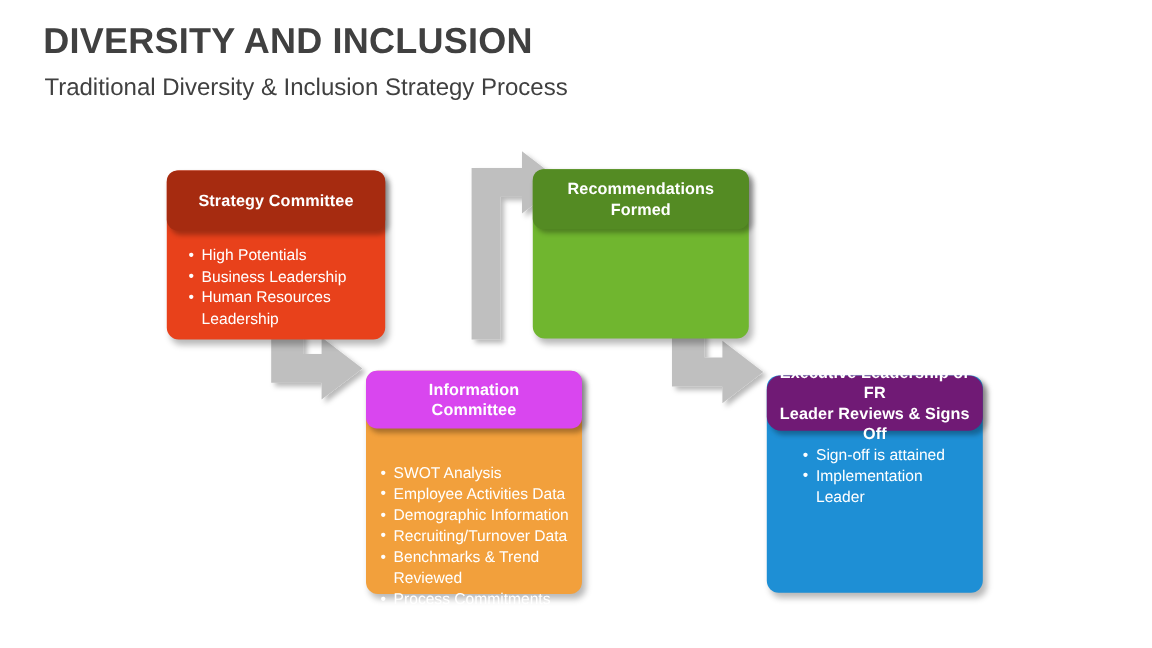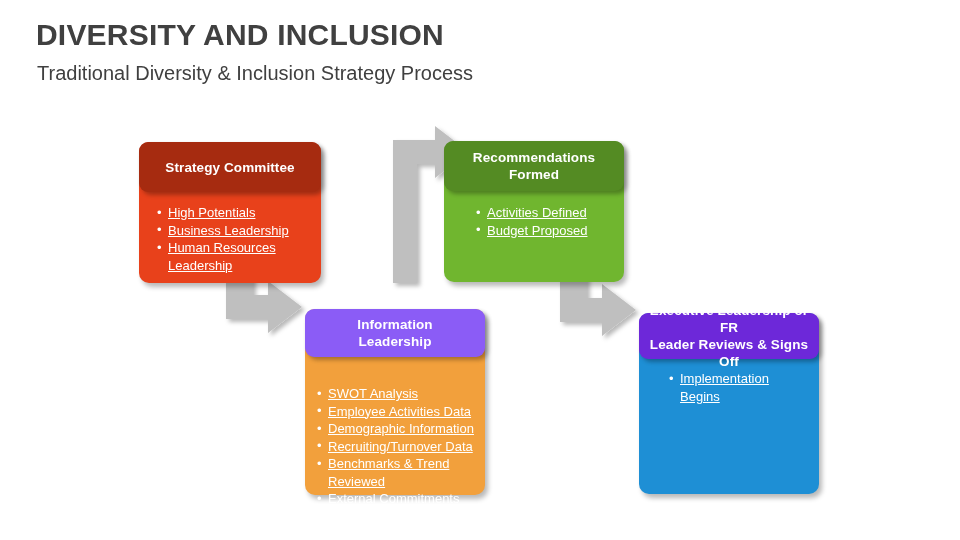--- a/index.html
+++ b/index.html
@@ -93,21 +93,20 @@
 
   .proc-list {
     position: absolute;
     left: 0;
     width: 100%;
     margin: 0;
     padding: 0;
     list-style: none;
     box-sizing: border-box;
     color: #ffffff;
-    text-decoration: underline;
   }
   .proc-list li {
     position: relative;
     font-size: 13px;
     line-height: 17.5px;
     color: #ffffff;
     padding-left: 11px;
     margin-bottom: 0px;
   }
   .proc-list li::before {
@@ -173,56 +172,53 @@
     </div>
     <ul class="proc-list">
       <li>High Potentials</li>
       <li>Business Leadership</li>
       <li>Human Resources Leadership</li>
     </ul>
   </div>
 
   <div class="proc-box" id="box-information">
     <div class="proc-body" style="background: rgb(242, 160, 60);"></div>
-    <div class="proc-header" style="background: #8b5cf6;">
+    <div class="proc-header" style="background: #d946ef;">
       <div>
         <span>Information</span>
-        <span>Leadership</span>
+        <span>Committee</span>
       </div>
     </div>
     <ul class="proc-list">
       <li>SWOT Analysis</li>
       <li>Employee Activities Data</li>
       <li>Demographic Information</li>
       <li>Recruiting/Turnover Data</li>
       <li>Benchmarks &amp; Trend Reviewed</li>
-      <li>External Commitments</li>
+      <li>Process Commitments</li>
     </ul>
   </div>
 
   <div class="proc-box" id="box-recommendations">
     <div class="proc-body" style="background: rgb(112, 182, 47);"></div>
     <div class="proc-header" style="background: rgb(84, 139, 35);">
       <div>
         <span>Recommendations</span>
         <span>Formed</span>
       </div>
     </div>
-    <ul class="proc-list">
-      <li>Activities Defined</li>
-      <li>Budget Proposed</li>
-    </ul>
   </div>
 
   <div class="proc-box" id="box-executive">
     <div class="proc-body" style="background: rgb(30, 143, 213);"></div>
-    <div class="proc-header" style="background: #6d28d9;">
+    <div class="proc-header" style="background: #701a75; border-radius: 12px;">
       <div>
         <span>Executive Leadership or FR</span>
         <span>Leader Reviews &amp; Signs Off</span>
       </div>
     </div>
     <ul class="proc-list">
-      <li>Implementation Begins</li>
+      <li>Sign-off is attained</li>
+      <li>Implementation Leader</li>
     </ul>
   </div>
 
 </div>
 
 </body></html>

